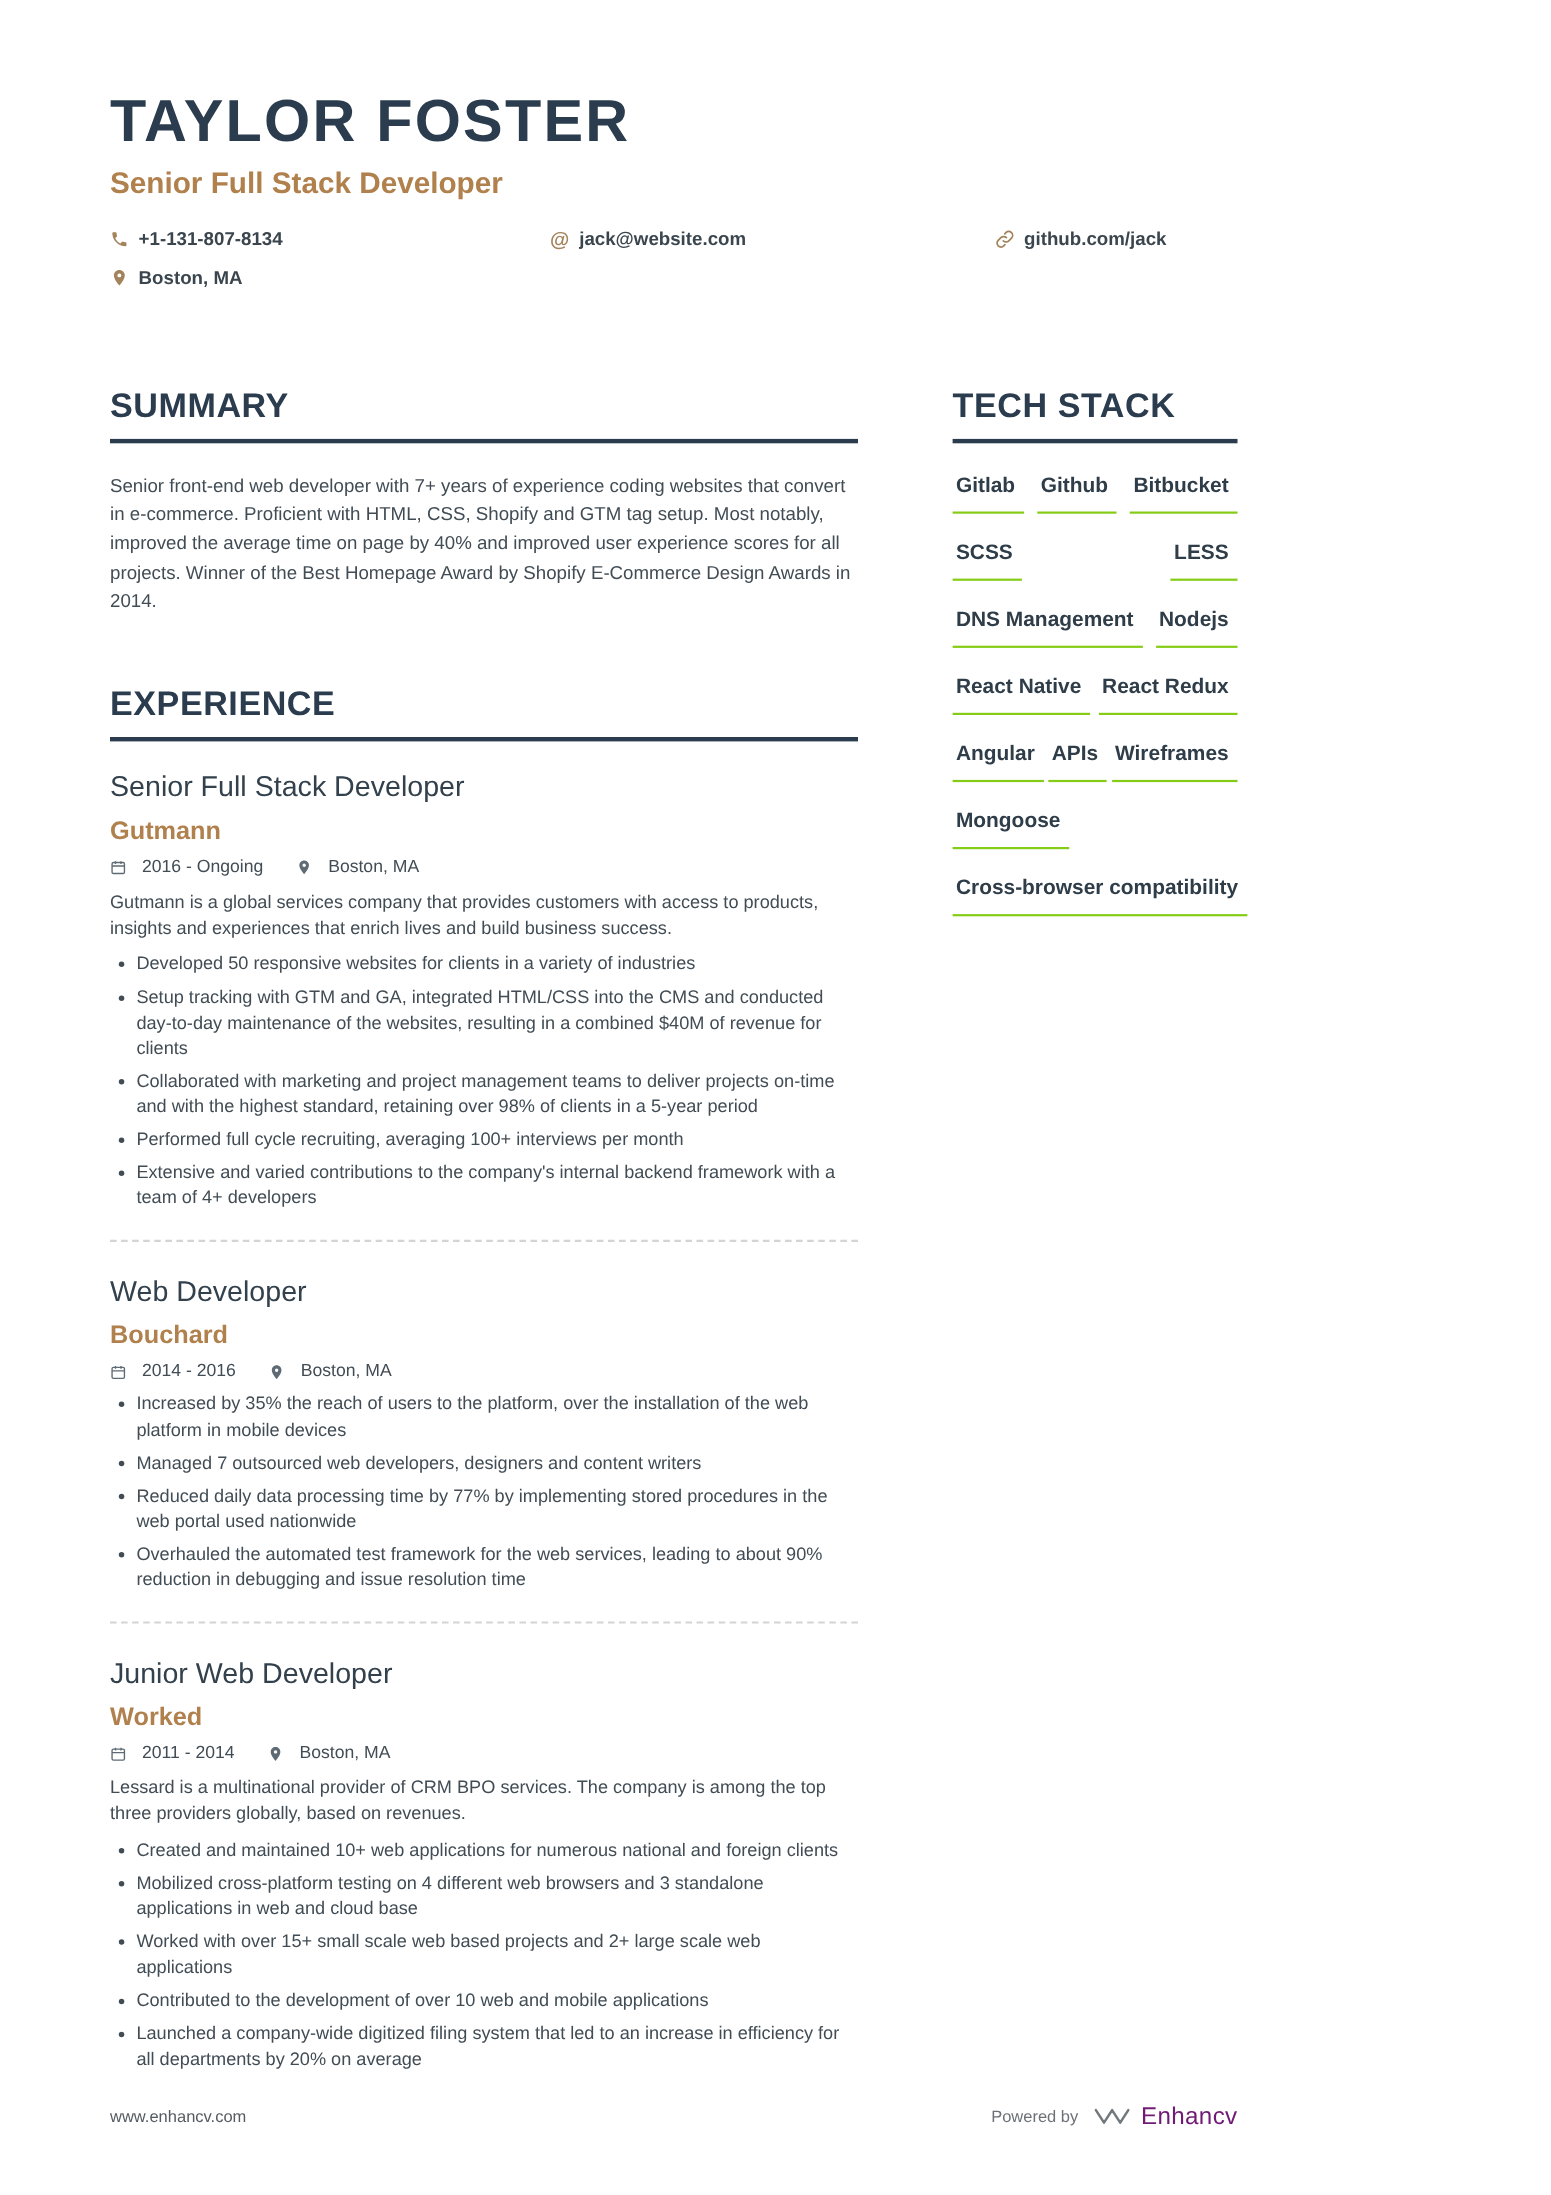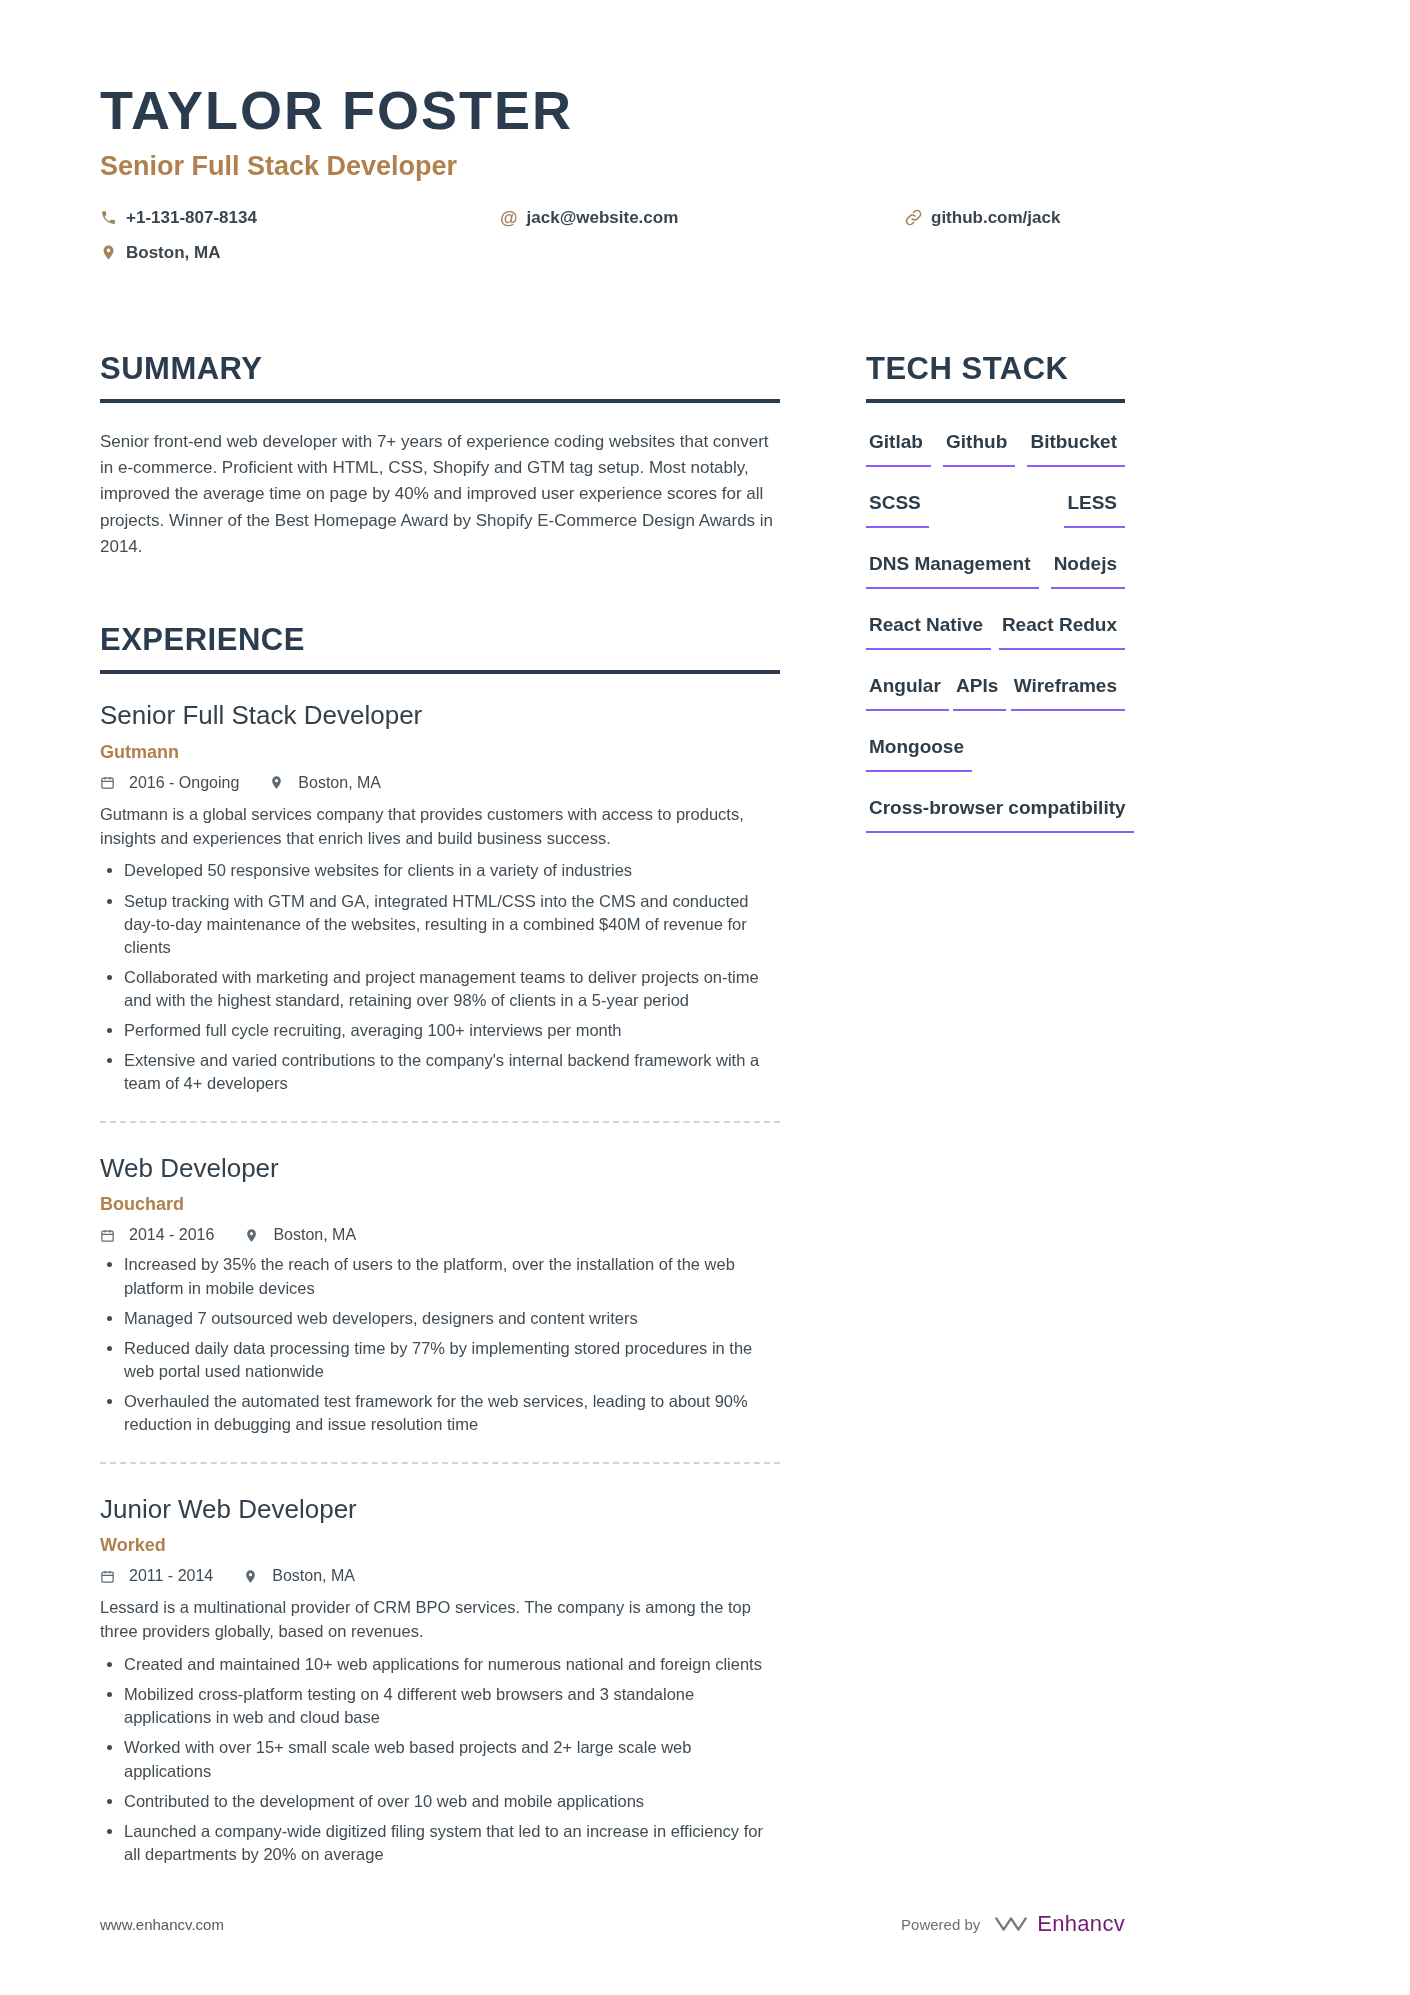--- a/index.html
+++ b/index.html
@@ -72,21 +72,21 @@
   
   .experience { margin-top: 62px; }
   .job-title {
     font-size: 26px;
     font-weight: 400;
     color: #33414d;
     line-height: 1.2;
   }
   .company {
     margin-top: 10px;
-    font-size: 18px;
+    font-size: 23px;
     font-weight: 700;
     color: #b0804d;
   }
   .meta {
     display: flex;
     gap: 30px;
     align-items: center;
     margin-top: 11px;
     font-size: 16px;
     color: #414c54;
@@ -121,21 +121,21 @@
   .tags {
     display: flex;
     flex-wrap: wrap;
     justify-content: space-between;
   }
   .tag {
     font-size: 19px;
     font-weight: 700;
     color: #2f3d49;
     padding: 2px 8px 12px 3px;
-    border-bottom: 2px solid #8b5cf6;
+    border-bottom: 2px solid #84cc16;
     margin-bottom: 23px;
     white-space: nowrap;
   }
   
   .footer {
     position: absolute;
     left: 100px;
     right: 100px;
     bottom: 58px;
     display: flex;

